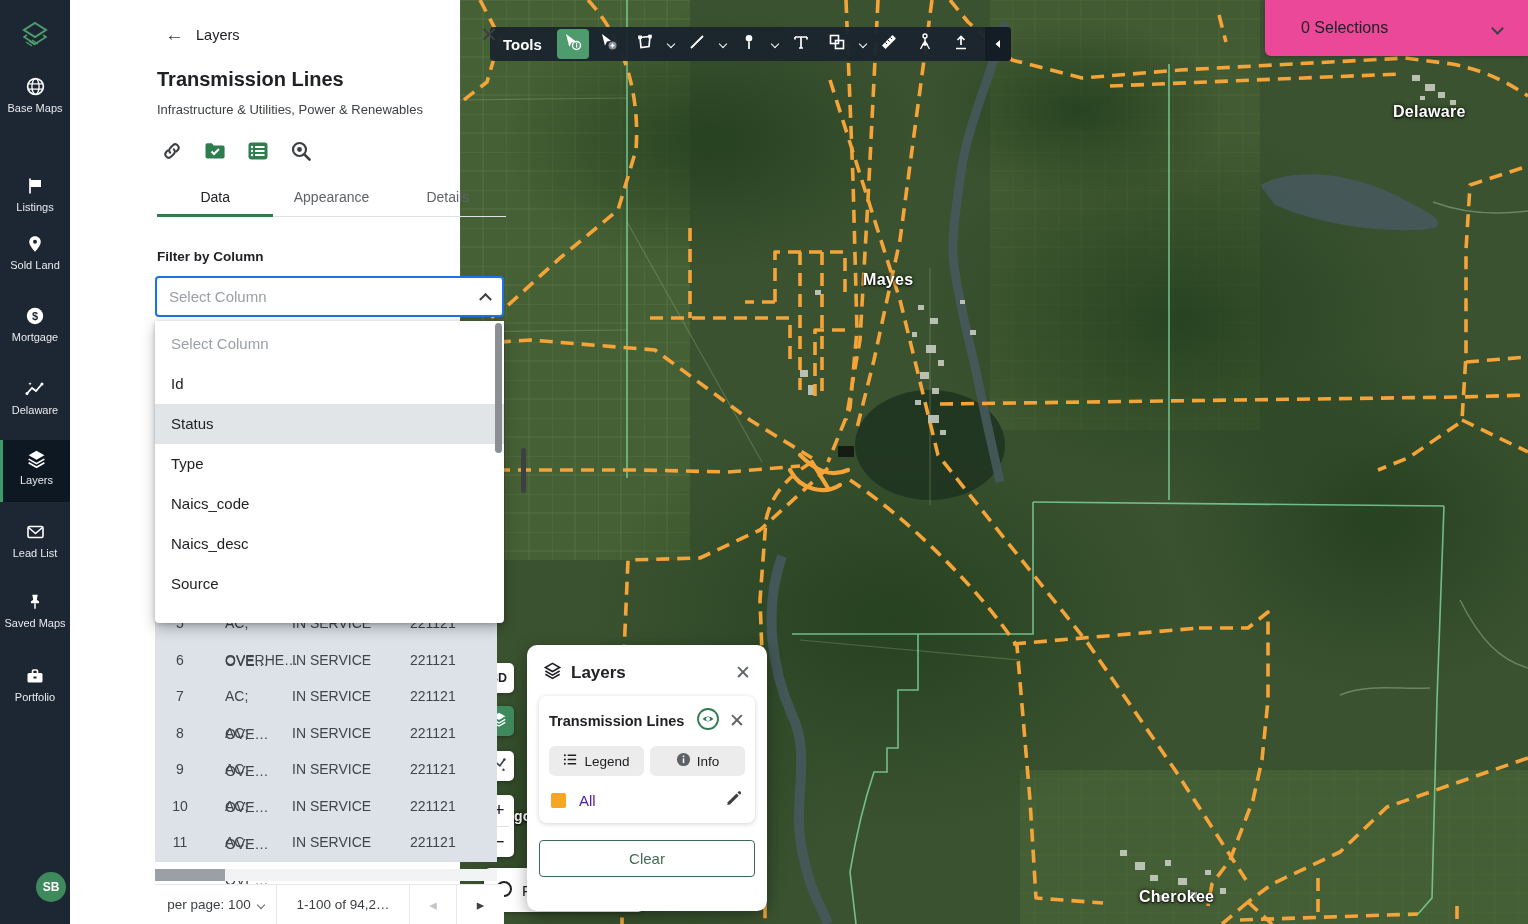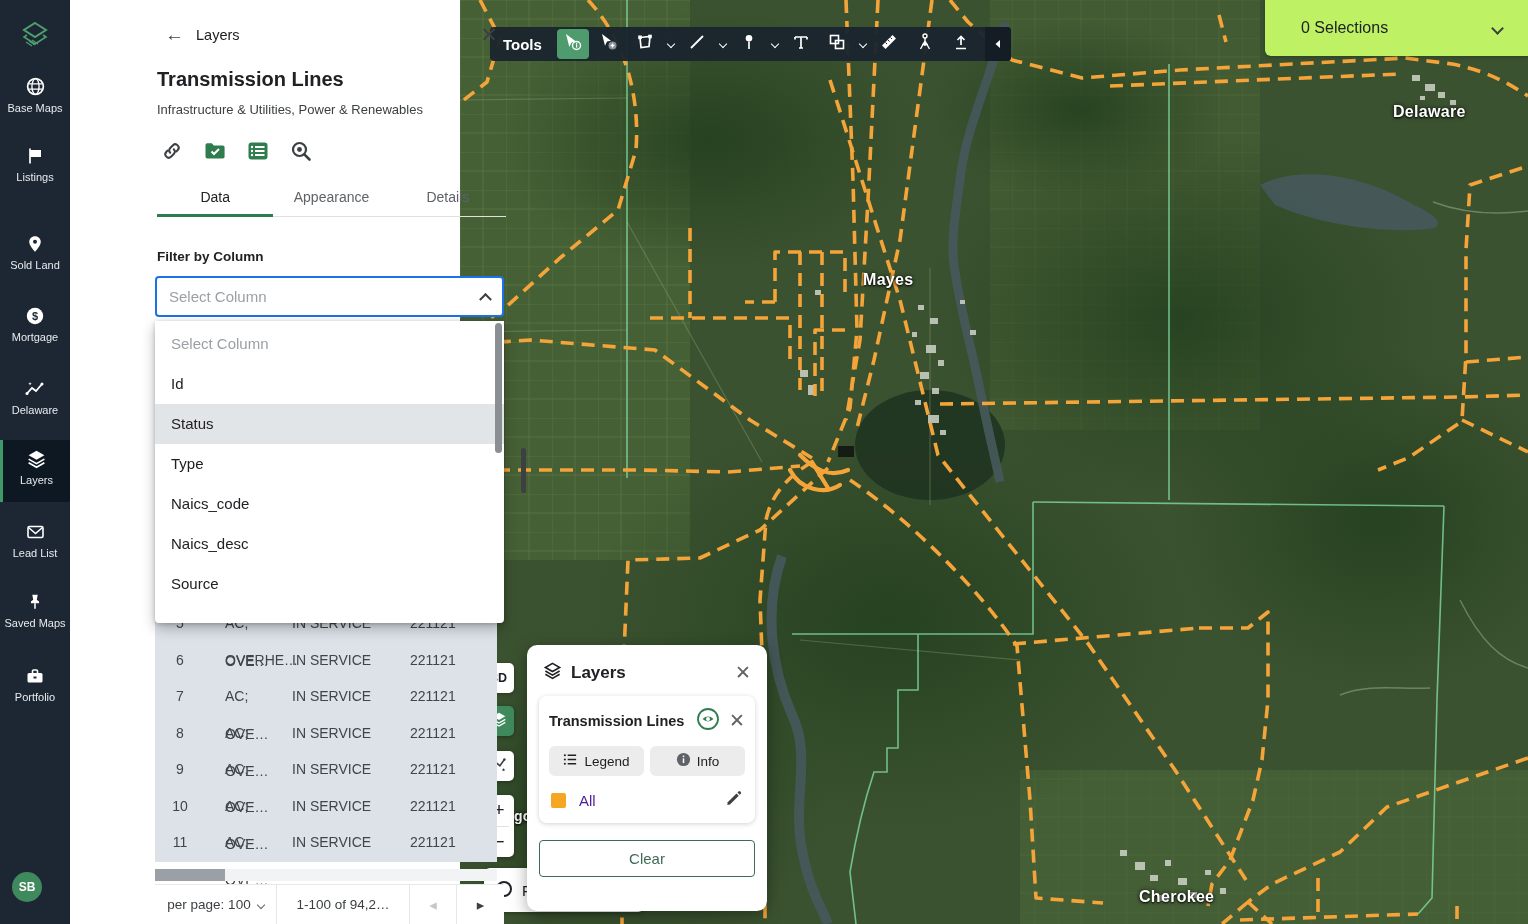--- a/index.html
+++ b/index.html
@@ -7,21 +7,21 @@
   body { font-family:"Liberation Sans", sans-serif; background:#fff; position:relative; }
   .abs { position:absolute; }
 
   
   #rail { left:0; top:0; width:70px; height:924px; background:#1C2733; z-index:30; }
   .rail-logo { left:0; top:12px; width:70px; height:46px; display:flex; align-items:center; justify-content:center; }
   .rail-item { width:70px; text-align:center; color:#E8EAED; cursor:pointer; padding-top:4px; }
   .rail-item .ri-icon { display:flex; justify-content:center; margin-bottom:5px; }
   .rail-item .ri-label { font-size:11px; line-height:1.25; color:#E8EAED; padding:0 4px; }
   .rail-item.active { background:#0E1822; border-left:3px solid #3E9B68; padding-left:0; }
-  .rail-avatar { left:12px; top:872px; width:30px; height:30px; border-radius:50%; background:#3F8A5C;
+  .rail-avatar { left:36px; top:872px; width:30px; height:30px; border-radius:50%; background:#3F8A5C;
                  color:#fff; font-size:12px; font-weight:bold; display:flex; align-items:center; justify-content:center; }
 
   
   #panel { left:70px; top:0; width:390px; height:924px; background:#fff; z-index:40; }
   .panel-back { left:95px; top:24px; width:200px; height:22px; display:flex; align-items:center; gap:12px; cursor:pointer; }
   .panel-back .arrow { font-size:19px; color:#3C4043; }
   .panel-back .bk-label { font-size:14.5px; color:#202124; }
   .panel-close { left:406px; top:22px; width:26px; height:26px; font-size:21px; color:#3C4043; text-align:center; line-height:26px; cursor:pointer; }
   .panel-title { left:87px; top:68px; font-size:20px; font-weight:bold; color:#202124; }
   .panel-sub { left:87px; top:102px; font-size:13px; color:#3C4043; }
@@ -71,21 +71,21 @@
   
   #toolbar { left:490px; top:27px; height:34px; background:rgba(26,36,46,.96); border-radius:4px;
              display:flex; align-items:center; z-index:10; color:#fff; }
   #toolbar .tb-label { font-size:15px; font-weight:bold; padding:0 13px; }
   .tool { width:32px; height:30px; display:flex; align-items:center; justify-content:center; cursor:pointer; margin:0 2px; }
   .tool.active { background:#4E9B6E; border-radius:4px; }
   .tool-caret { width:16px; height:30px; display:flex; align-items:center; justify-content:center; cursor:pointer; }
   .tb-collapse { width:26px; height:34px; background:#141D26; border-radius:0 4px 4px 0; margin-left:6px;
                  display:flex; align-items:center; justify-content:center; cursor:pointer; }
   
-  #selections { left:1265px; top:0; width:263px; height:56px; background:#bef264; border-radius:0 0 0 6px;
+  #selections { left:1265px; top:0; width:263px; height:56px; background:#ec4899; border-radius:0 0 0 6px;
                 display:flex; align-items:center; z-index:10; cursor:pointer; box-shadow:0 1px 4px rgba(0,0,0,.25); }
   #selections .sel-label { font-size:16px; color:#202124; margin-left:36px; flex:1; }
   #selections .chev { margin-right:26px; }
   
   .mctl { left:484px; width:30px; background:#fff; border-radius:5px; box-shadow:0 1px 4px rgba(0,0,0,.35);
           display:flex; align-items:center; justify-content:center; z-index:10; cursor:pointer; }
   .mctl.green { background:#3F8A5C; }
   #ctl-3d { top:663px; height:30px; font-size:12.5px; font-weight:bold; color:#202124; }
   #ctl-layers { top:706px; height:30px; }
   #ctl-chart { top:751px; height:30px; }
@@ -424,21 +424,21 @@
   <div class="rail-item abs" style="top:72px;">
     <span class="ri-icon">
         <svg width="21" height="21" viewBox="0 0 20 20">
           <circle cx="10" cy="10" r="7.5" fill="none" stroke="#fff" stroke-width="1.6"></circle>
           <ellipse cx="10" cy="10" rx="3.4" ry="7.5" fill="none" stroke="#fff" stroke-width="1.3"></ellipse>
           <path d="M2.8,7.5 H17.2 M2.8,12.5 H17.2" stroke="#fff" stroke-width="1.3"></path>
         </svg>
       </span>
     <div class="ri-label">Base Maps</div>
   </div>
-  <div class="rail-item abs" style="top:142px;">
+  <div class="rail-item abs" style="top:172px;">
     <span class="ri-icon">
         <svg width="20" height="20" viewBox="0 0 20 20">
           <path d="M5,2.5 V17.5" stroke="#fff" stroke-width="1.7"></path>
           <path d="M5,4 H16 V11 H5" fill="#fff"></path>
         </svg>
       </span>
     <div class="ri-label">Listings</div>
   </div>
   <div class="rail-item abs" style="top:230px;">
     <span class="ri-icon">

